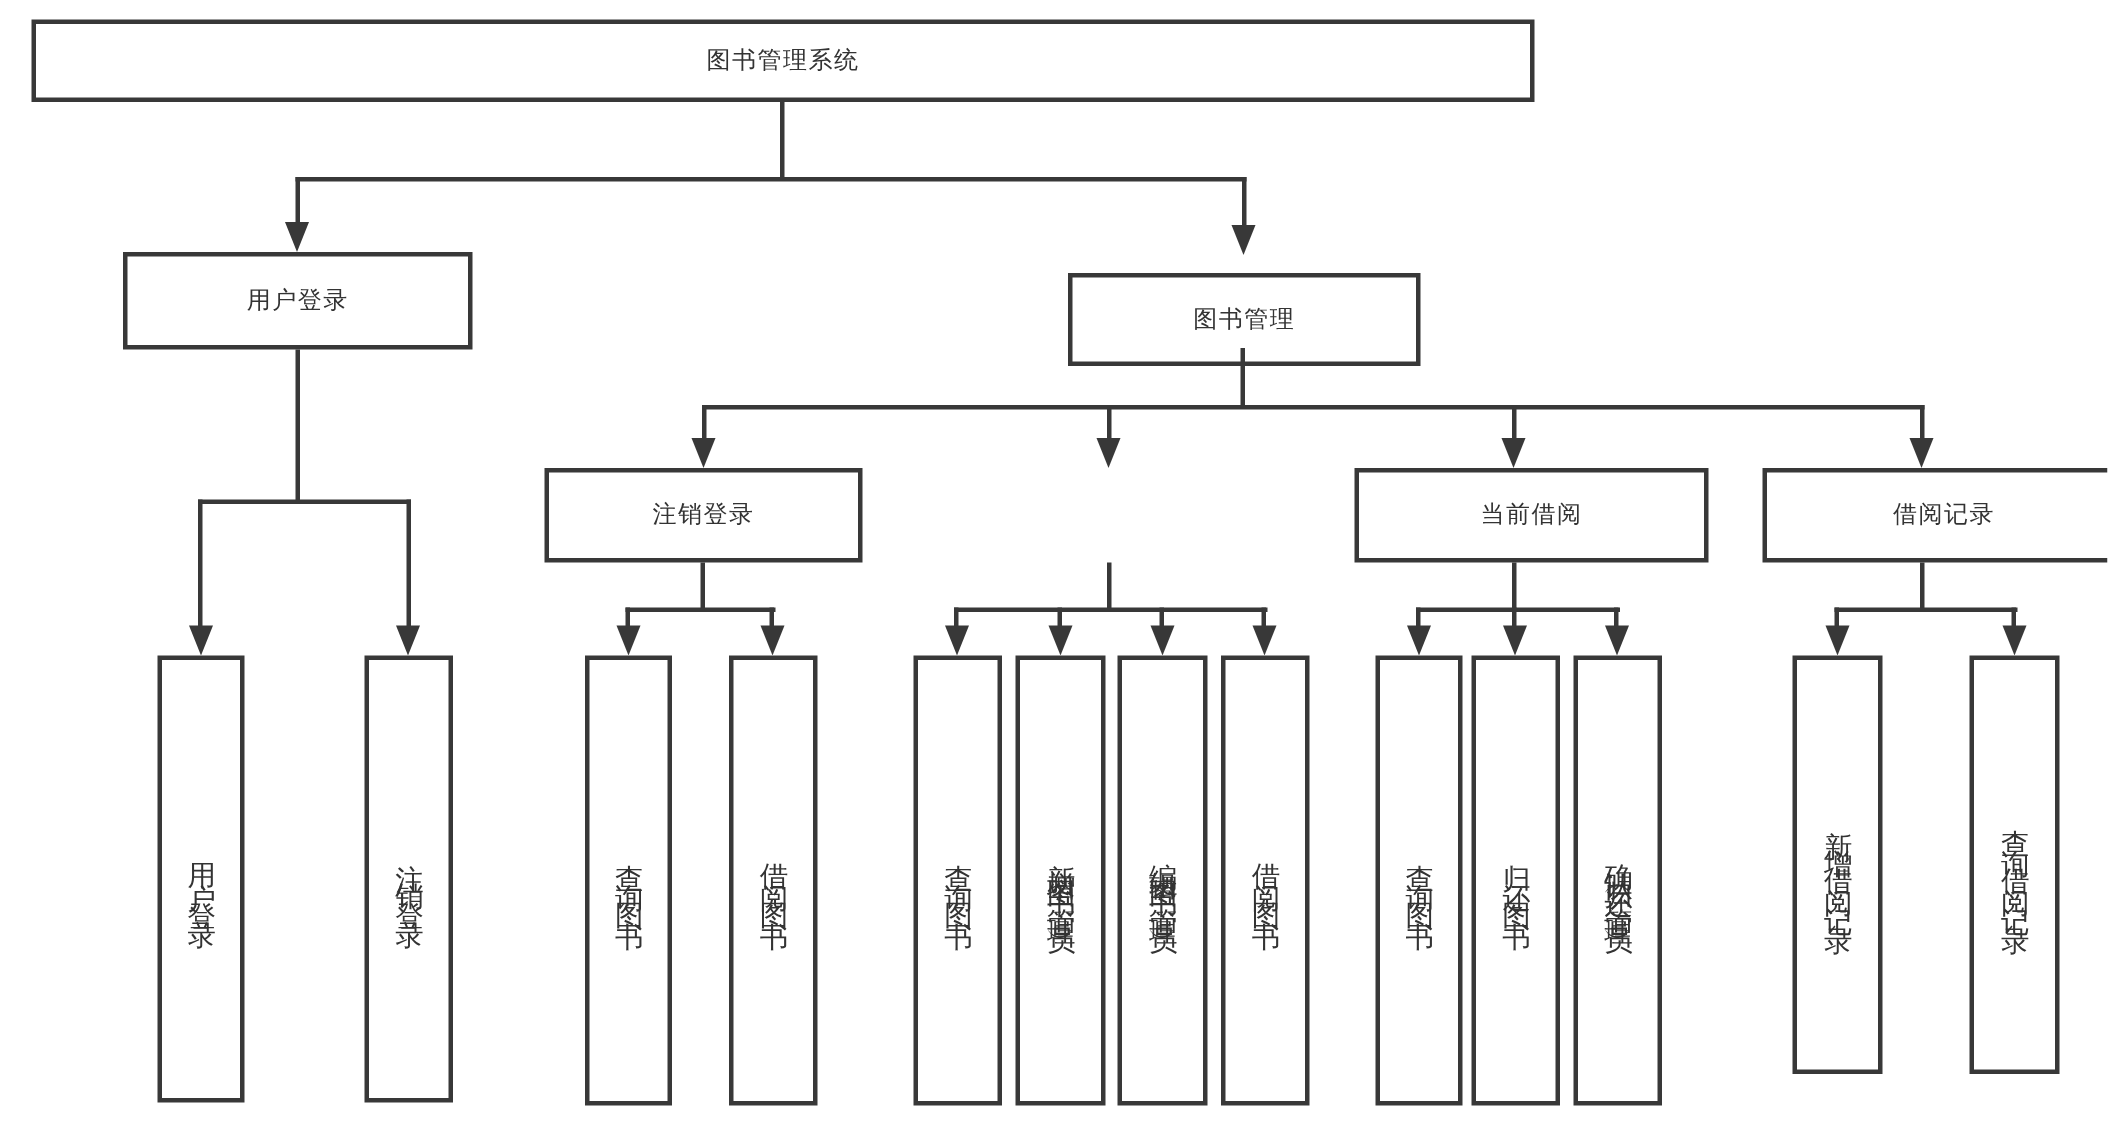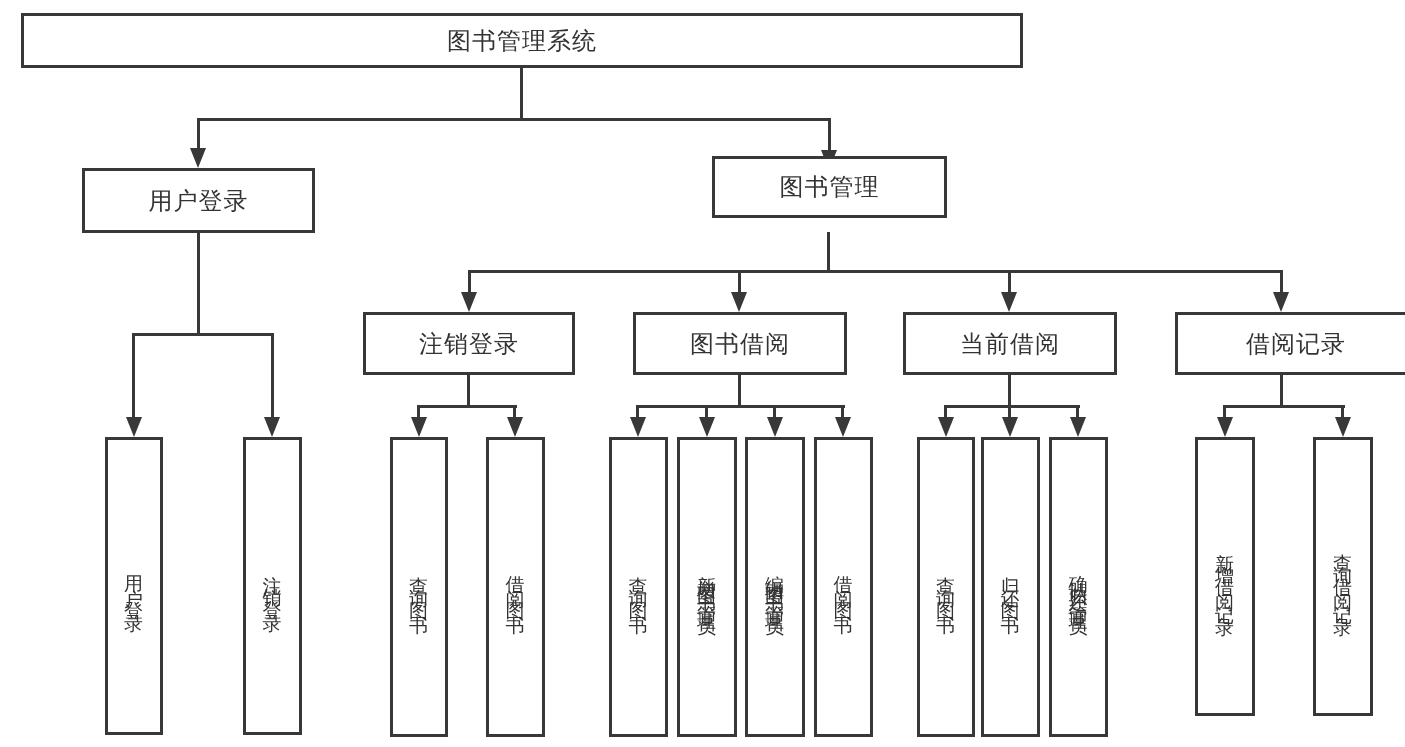--- a/index.html
+++ b/index.html
@@ -21,21 +21,21 @@
   .hbox {
     position: absolute;
     border: 3px solid var(--line);
     background: #ffffff;
     display: flex;
     align-items: center;
     justify-content: center;
     box-sizing: border-box;
   }
   .hbox .label {
-    font-size: 24px;
+    font-size: 16px;
     letter-spacing: 1px;
     white-space: nowrap;
   }
   .vbox {
     position: absolute;
     border: 3px solid var(--line);
     background: #ffffff;
     display: flex;
     align-items: center;
     justify-content: center;
@@ -89,21 +89,21 @@
   <div class="vline" style="left:520px; top:68px; height:52px;"></div>
   <div class="hline" style="left:197px; top:118px; width:634px;"></div>
   <div class="vline" style="left:197px; top:118px; height:40px;"></div>
   <div class="arrow" style="left:190px; top:148px;"></div>
   <div class="vline" style="left:828px; top:118px; height:42px;"></div>
   <div class="arrow" style="left:821px; top:150px;"></div>
 
   <div class="hbox" style="left:82px; top:168px; width:233px; height:65px;">
     <span class="label">用户登录</span>
   </div>
-  <div class="hbox" style="left:712px; top:156px; width:235px; height:62px;">
+  <div class="hbox" style="left:712px; top:182px; width:235px; height:62px;">
     <span class="label">图书管理</span>
   </div>
 
   <div class="vline" style="left:197px; top:233px; height:102px;"></div>
   <div class="hline" style="left:132px; top:333px; width:142px;"></div>
   <div class="vline" style="left:132px; top:333px; height:92px;"></div>
   <div class="arrow" style="left:126px; top:417px;"></div>
   <div class="vline" style="left:271px; top:333px; height:92px;"></div>
   <div class="arrow" style="left:264px; top:417px;"></div>
 
@@ -114,24 +114,21 @@
   <div class="vline" style="left:738px; top:270px; height:30px;"></div>
   <div class="arrow" style="left:731px; top:292px;"></div>
   <div class="vline" style="left:1008px; top:270px; height:30px;"></div>
   <div class="arrow" style="left:1001px; top:292px;"></div>
   <div class="vline" style="left:1280px; top:270px; height:30px;"></div>
   <div class="arrow" style="left:1273px; top:292px;"></div>
 
   <div class="hbox" style="left:363px; top:312px; width:212px; height:63px;">
     <span class="label">注销登录</span>
   </div>
-  <div class="hbox" style="left:633px; top:312px; width:214px; height:63px;">
-    <span class="label">图书借阅</span>
-  </div>
-  <div class="hbox" style="left:903px; top:312px; width:214px; height:63px;">
+  <div class="hbox" style="left:903px; top:312px; width:236px; height:63px;">
     <span class="label">当前借阅</span>
   </div>
   <div class="hbox" style="left:1175px; top:312px; width:242px; height:63px;">
     <span class="label">借阅记录</span>
   </div>
 
   <div class="vline" style="left:467px; top:375px; height:32px;"></div>
   <div class="hline" style="left:417px; top:405px; width:100px;"></div>
   <div class="vline" style="left:417px; top:405px; height:22px;"></div>
   <div class="arrow" style="left:411px; top:417px;"></div>

